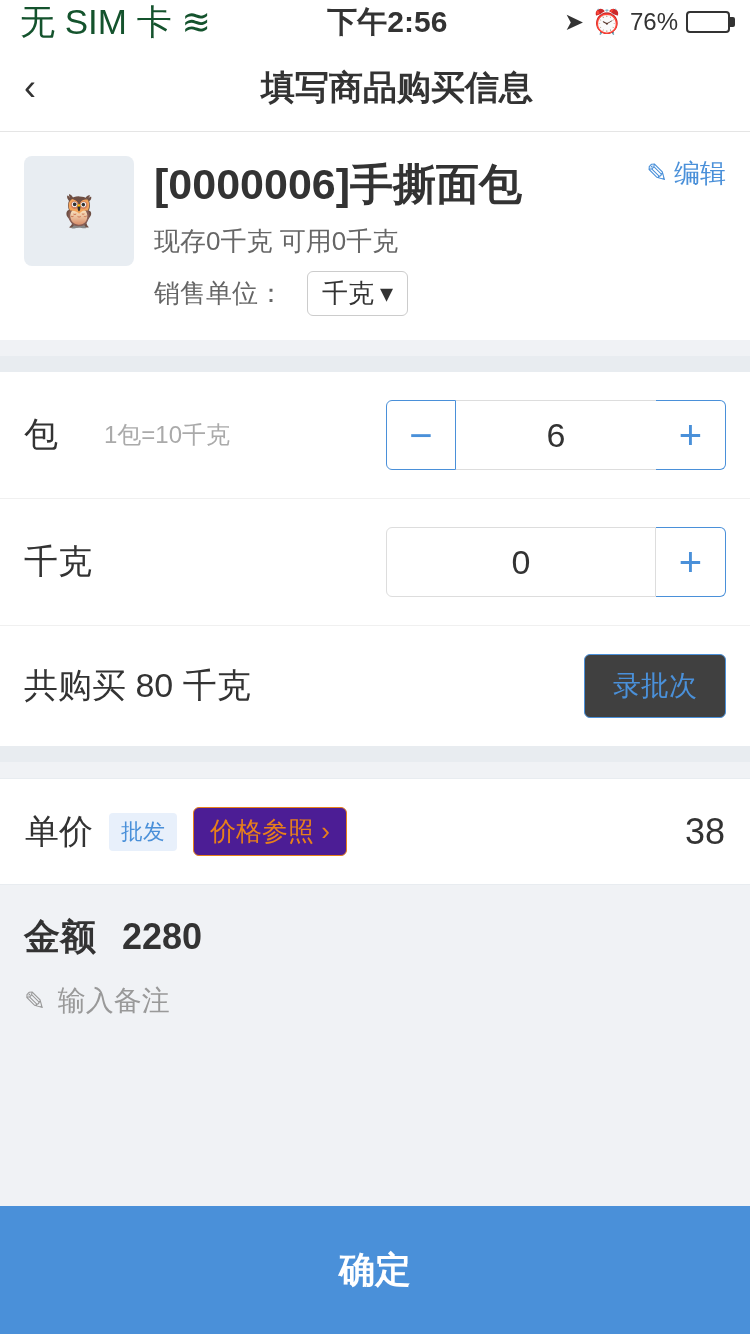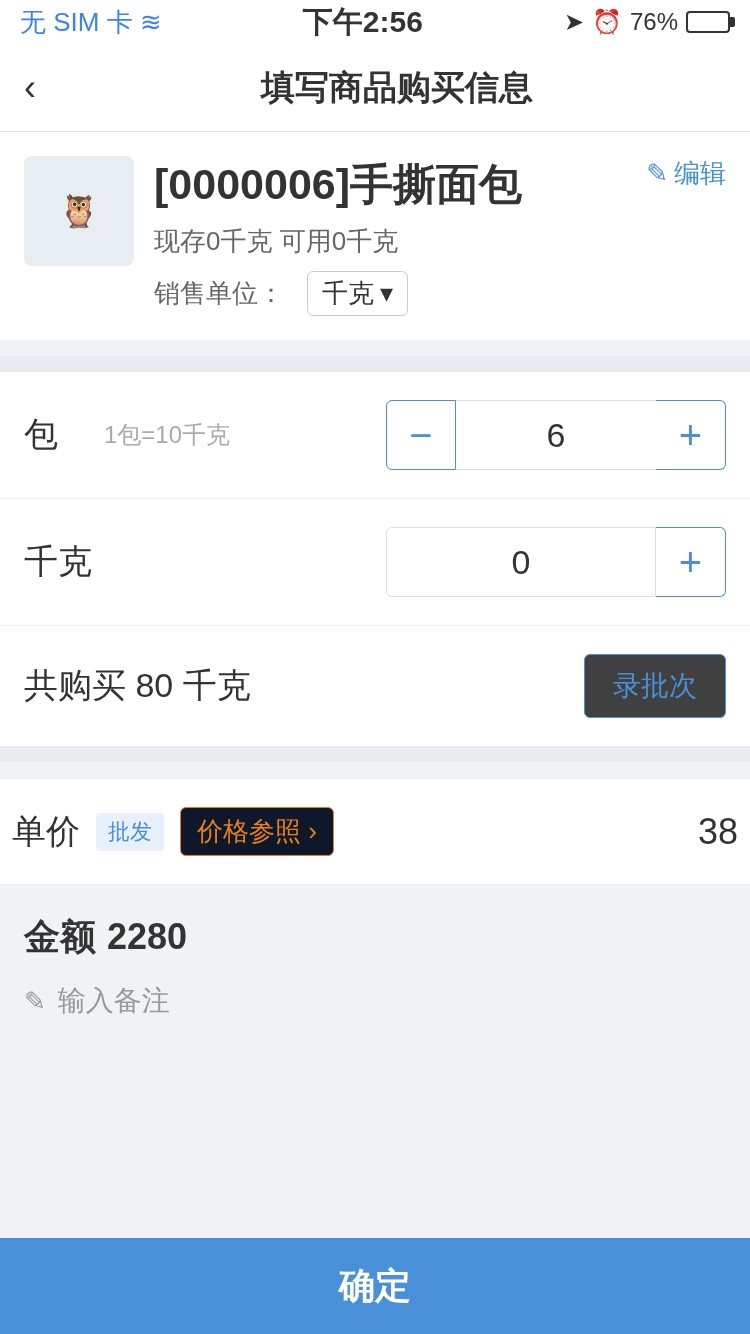--- a/index.html
+++ b/index.html
@@ -17,21 +17,21 @@
     .status-bar {
       height: 44px;
       background: #fff;
       display: flex;
       align-items: center;
       justify-content: space-between;
       padding: 0 20px;
       font-size: 28px;
       font-weight: 500;
     }
-    .status-left { font-size: 26px; color: #3b82f6; }
+    .status-left { font-size: 35px; color: #14532d; }
     .status-center { font-size: 30px; font-weight: 600; color: #333; }
     .status-right { display: flex; align-items: center; gap: 8px; font-size: 24px; color: #333; }
     .battery-icon {
       display: inline-block;
       width: 44px;
       height: 22px;
       border: 2px solid #333;
       border-radius: 4px;
       position: relative;
     }
@@ -237,21 +237,21 @@
       background: #404040;
       padding: 12px 28px;
       font-size: 28px;
       border-radius: 6px;
       cursor: pointer;
     }
 
     
     .price-section {
       background: #fff;
-      padding: 28px 12px;
+      padding: 28px 25px;
       margin-top: 16px;
       border-top: 1px solid #e8ecf0;
       border-bottom: 1px solid #e8ecf0;
     }
     .price-row {
       display: flex;
       align-items: center;
       gap: 16px;
     }
     .price-label {
@@ -262,21 +262,21 @@
       background: #e8f0fb;
       color: #4a90d9;
       font-size: 22px;
       padding: 4px 12px;
       border-radius: 4px;
       font-family: Liberation Mono, monospace;
     }
     .price-ref-btn {
       border: 1px solid #e8801a;
       color: #e8801a;
-      background: #0f172a;
+      background: #4c1d95;
       padding: 6px 16px;
       font-size: 26px;
       border-radius: 6px;
       display: flex;
       align-items: center;
       gap: 4px;
       cursor: pointer;
     }
     .price-value {
       margin-left: auto;
@@ -304,21 +304,21 @@
       gap: 12px;
       color: #999;
       font-size: 28px;
     }
     .pencil-icon {
       font-size: 26px;
     }
 
     
     .confirm-btn {
-      height: 96px;
+      height: 128px;
       background: #4a90d9;
       color: #fff;
       font-size: 36px;
       font-weight: 600;
       display: flex;
       align-items: center;
       justify-content: center;
       cursor: pointer;
       flex-shrink: 0;
       text-align: center;
@@ -402,21 +402,21 @@
     <span class="price-label">单价</span>
     <span class="price-badge">批发</span>
     <button class="price-ref-btn">价格参照 ›</button>
     <span class="price-value">38</span>
   </div>
 </div>
 
 <div class="amount-section">
   <div class="amount-row">
     <span>金额</span>
-    <span style="margin-left:1px;">2280</span>
+    <span style="margin-left:16px;">2280</span>
   </div>
   <div class="remark-row">
     <span class="pencil-icon">✎</span>
     <span>输入备注</span>
   </div>
 </div>
 
 <div class="confirm-btn">
   <span>确定</span>
 </div>

